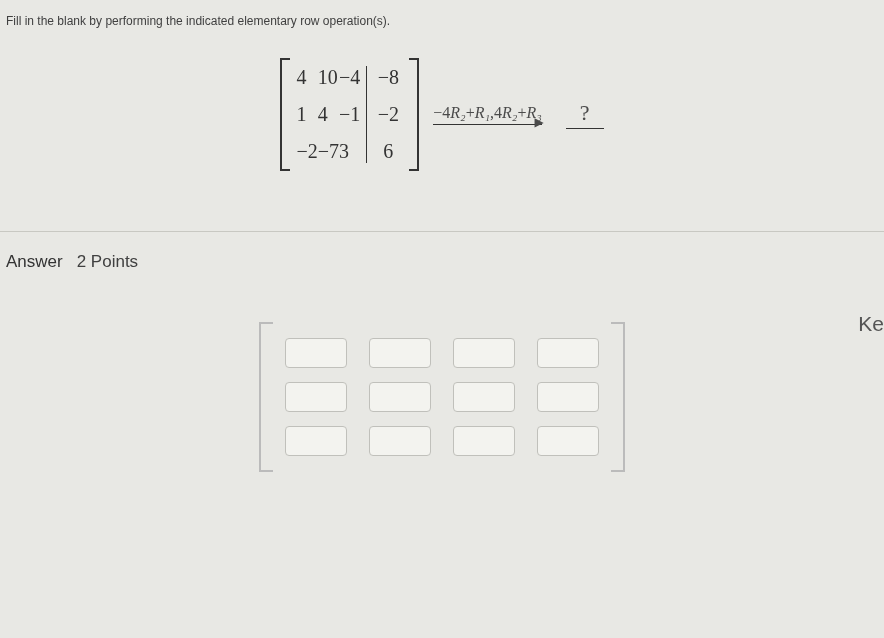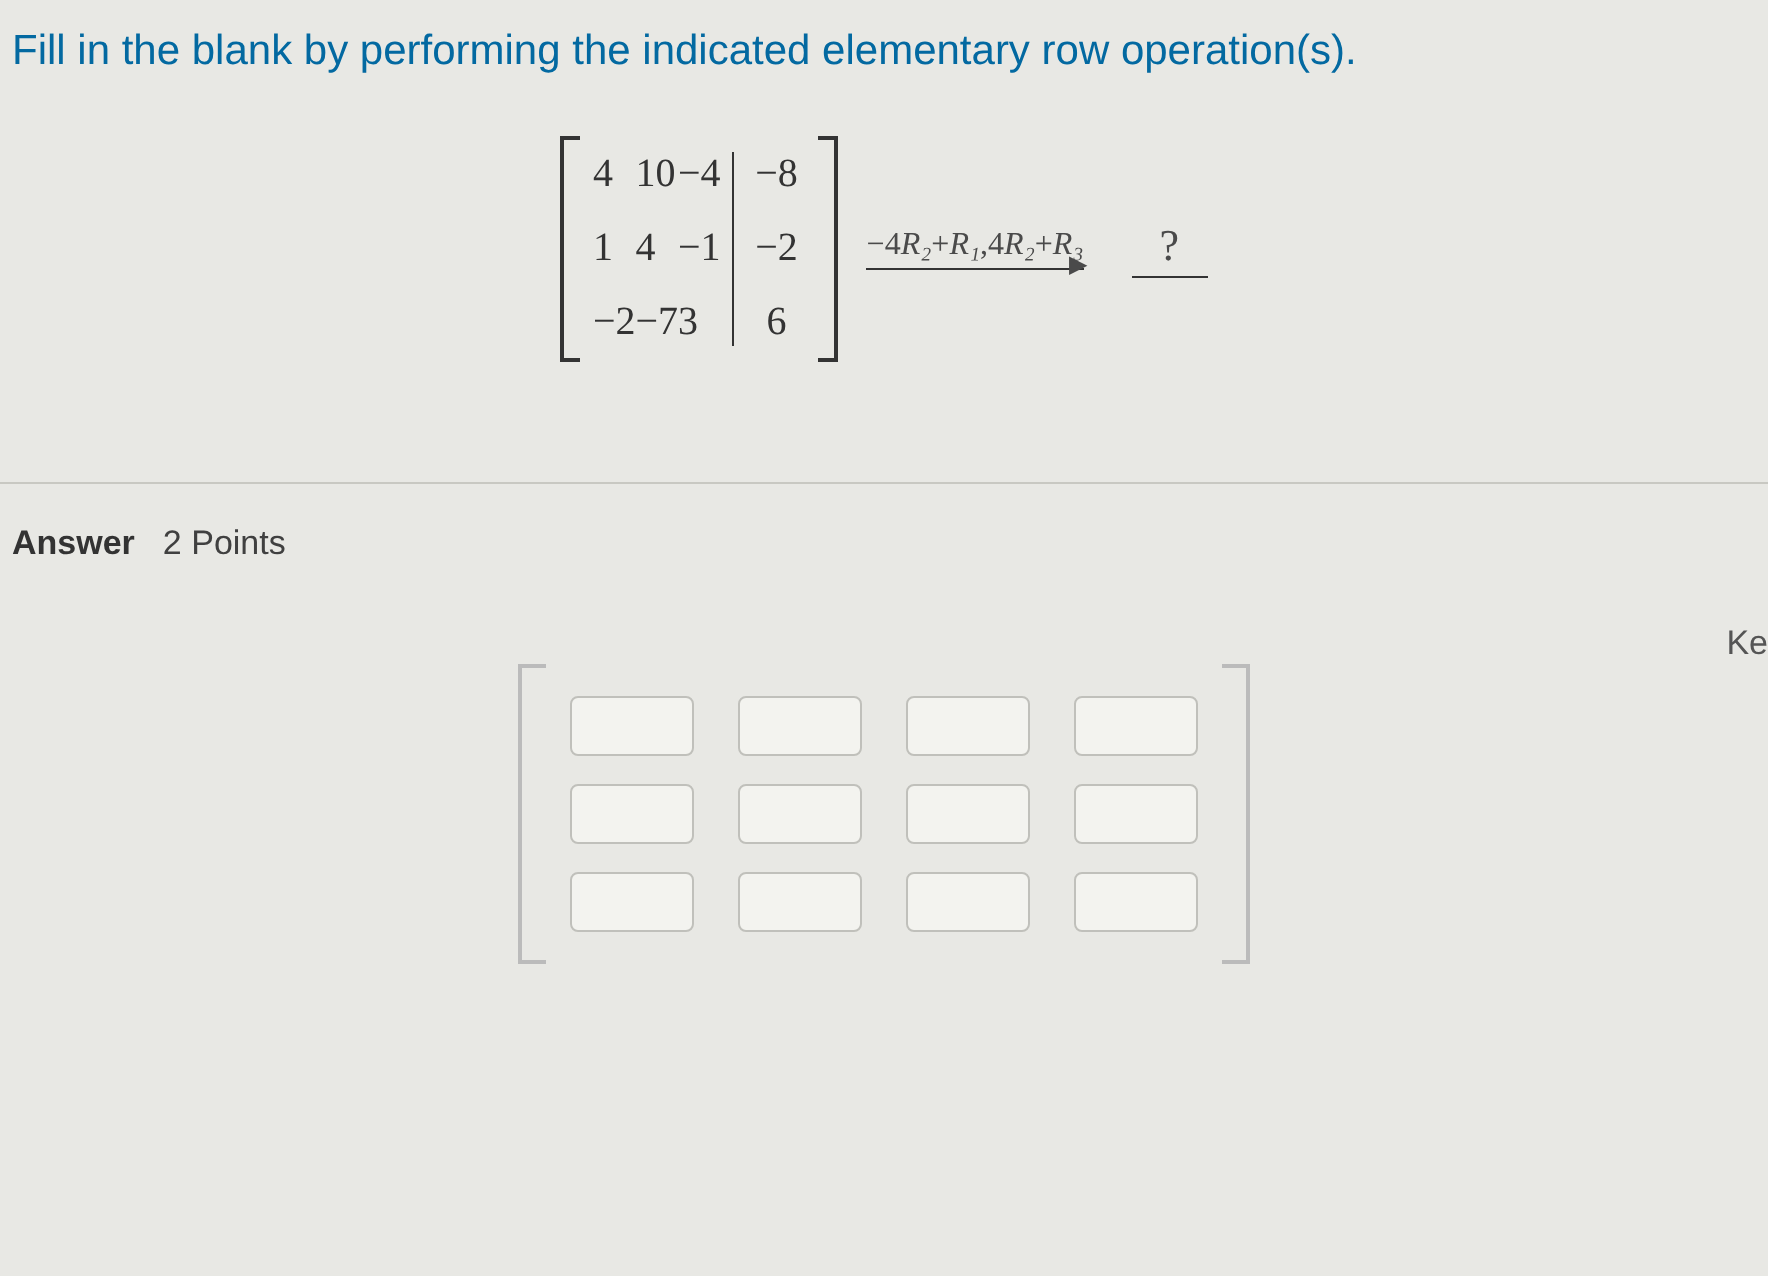--- a/index.html
+++ b/index.html
@@ -7,22 +7,22 @@
       font-family: Arial, Helvetica, sans-serif;
       background: #e8e8e4;
       width: 884px;
       height: 638px;
       overflow: hidden;
       color: #4a4a4a;
       position: relative;
     }
     .instruction {
       padding: 14px 0 0 6px;
-      font-size: 21px;
-      color: #0369a1;
+      font-size: 12px;
+      color: #404040;
     }
     .problem {
       display: flex;
       align-items: center;
       justify-content: center;
       margin-top: 30px;
       gap: 14px;
     }
     .matrix {
       display: flex;
@@ -87,27 +87,27 @@
       border-top: 1px solid #c8c8c2;
       margin-top: 60px;
     }
     .answer-row {
       display: flex;
       align-items: baseline;
       gap: 14px;
       padding: 20px 0 0 6px;
       font-size: 17px;
     }
-    .answer-label { font-weight: bold; color: #333; }
+    .answer-label { font-weight: normal; color: #333; }
     .points { color: #404040; }
     .ke {
       position: absolute;
       right: 0;
       top: 312px;
-      font-size: 17px;
+      font-size: 21px;
       color: #555;
     }
     .answer-matrix-wrap {
       display: flex;
       justify-content: center;
       margin-top: 50px;
     }
     .answer-matrix {
       display: flex;
       align-items: stretch;

